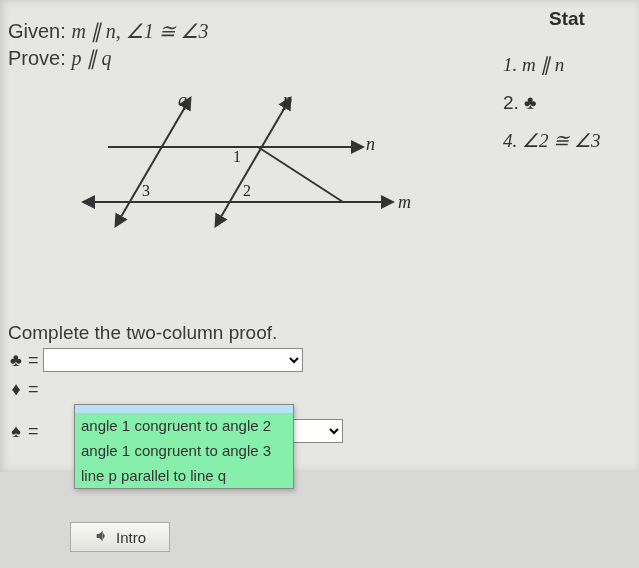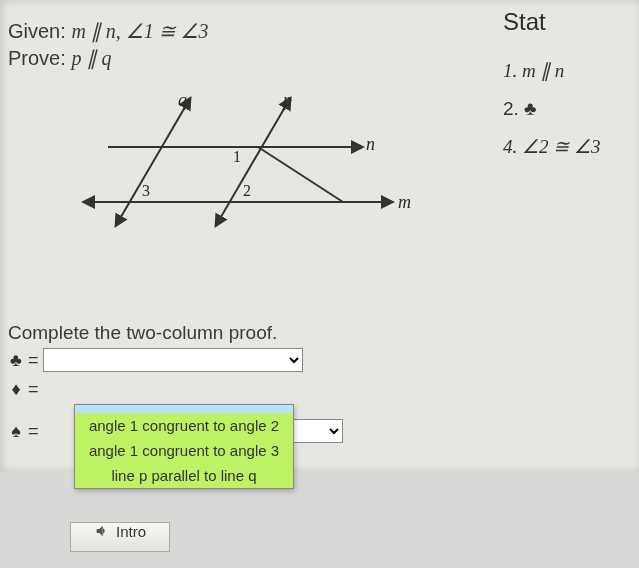--- a/index.html
+++ b/index.html
@@ -57,60 +57,59 @@
     border: 1px solid #888;
     font-size: 13px;
     padding: 1px 2px;
   }
   .dd1 { width: 260px; }
   .dd2 { width: 80px; }
   .dropdown-open {
     position: absolute;
     left: 74px; top: 404px;
     width: 220px;
-    background: #bef264;
+    background: #86efac;
     border: 1px solid #888;
     box-shadow: 1px 2px 5px rgba(0,0,0,0.25);
     z-index: 20;
-    text-align: center;
   }
   .dropdown-open .opt {
     padding: 4px 6px;
     font-size: 15px;
     color: #333;
     cursor: pointer;
   }
   .dropdown-open .opt.hl {
     background: #b9e1f7;
   }
   .intro-btn {
     position: absolute;
     left: 70px; top: 522px;
     width: 100px; height: 30px;
     background: linear-gradient(#f7f7f4, #e3e3de);
     border: 1px solid #aaa;
-    display: flex; align-items: flex-start; justify-content: center;
+    display: flex; align-items: center; justify-content: center;
     gap: 6px;
     font-size: 15px;
     color: #333;
     cursor: pointer;
   }
   .sound-icon svg { width: 16px; height: 16px; fill: #555; }
 
   .stat-col {
     position: absolute;
     right: 8px; top: 8px;
     width: 128px;
   }
   .stat-head {
-    font-size: 24px;
-    font-weight: normal;
+    font-size: 19px;
+    font-weight: bold;
     color: #2c2c2c;
     margin-bottom: 16px;
-    text-align: left;
+    text-align: center;
   }
   .stat-list {
     font-size: 19px;
     color: #333;
     line-height: 2;
   }
   .stat-item { white-space: nowrap; }
 
   
   .dlabel {

